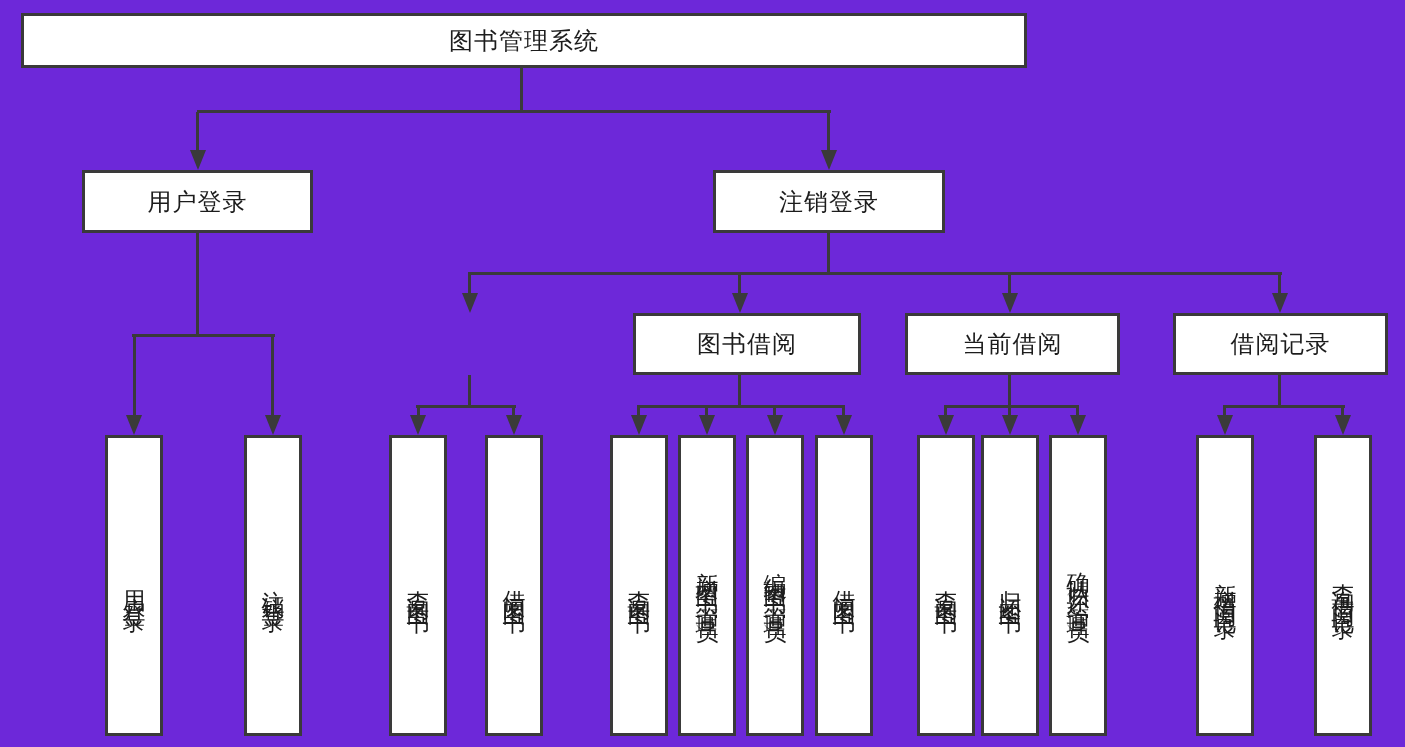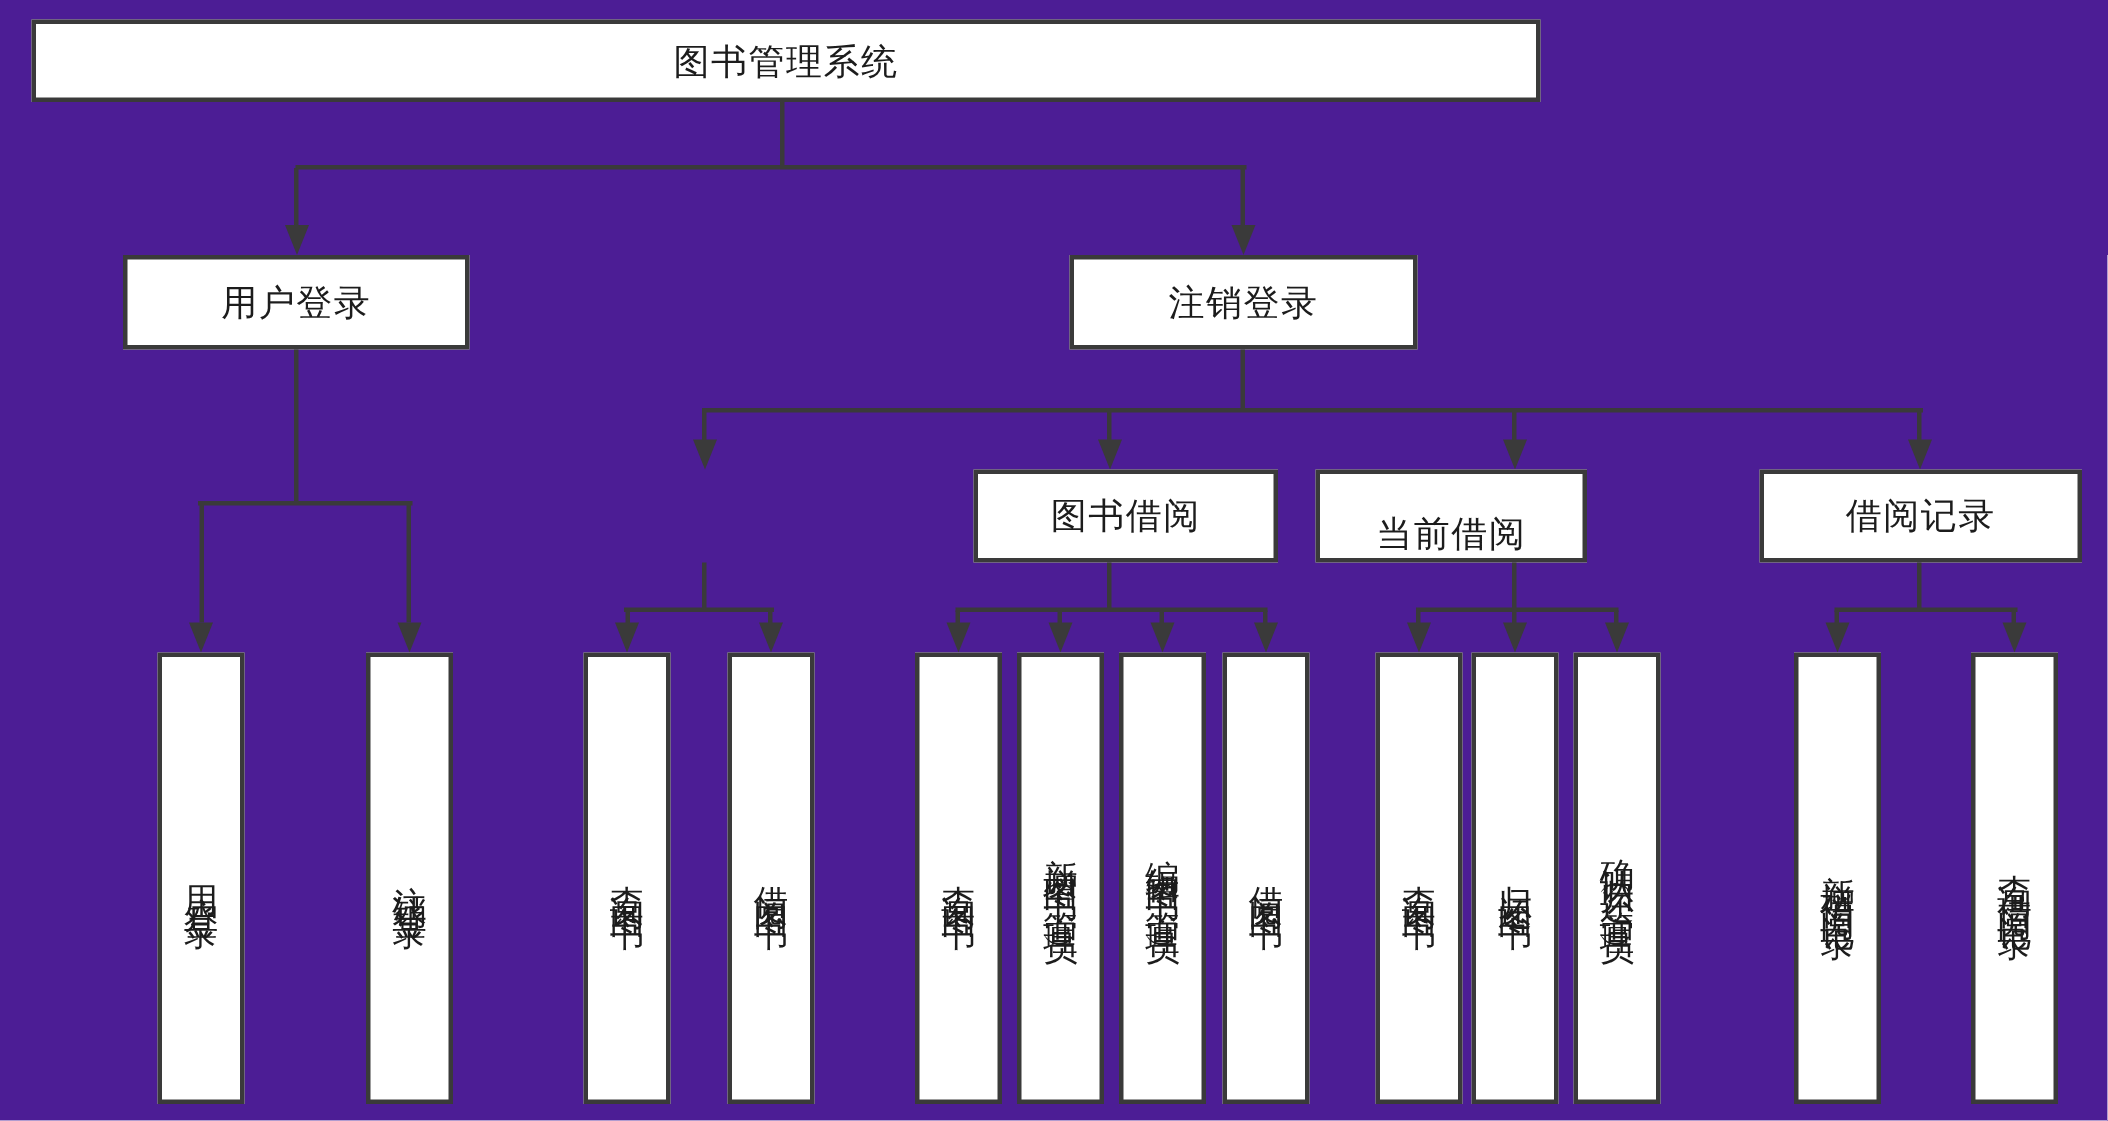--- a/index.html
+++ b/index.html
@@ -1,17 +1,17 @@
 <!DOCTYPE html>
 <html><head>
 <meta charset="utf-8">
 <style>
   html,body { margin:0; padding:0; background:#ffffff; }
   .canvas {
-    position:relative; width:1405px; height:747px; background:#4c1d95;
+    position:relative; width:1405px; height:747px; background:#6d28d9;
     font-family:"Liberation Sans", sans-serif; overflow:hidden;
   }
   .hbox {
     position:absolute; box-sizing:border-box;
     border:3px solid #3a3a3a; background:#ffffff;
     display:flex; align-items:center; justify-content:center;
     font-size:24px; color:#1c1c1c; letter-spacing:1px;
   }
   .vbox {
     position:absolute; box-sizing:border-box;
@@ -69,24 +69,24 @@
   <div class="line" style="left:468px; top:272px; width:814px; height:3px;"></div>
   <div class="line" style="left:468px; top:274px; width:3px; height:21px;"></div>
   <div class="arrow" style="left:462px; top:293px;"></div>
   <div class="line" style="left:738px; top:274px; width:3px; height:21px;"></div>
   <div class="arrow" style="left:732px; top:293px;"></div>
   <div class="line" style="left:1008px; top:274px; width:3px; height:21px;"></div>
   <div class="arrow" style="left:1002px; top:293px;"></div>
   <div class="line" style="left:1278px; top:274px; width:3px; height:21px;"></div>
   <div class="arrow" style="left:1272px; top:293px;"></div>
 
-  <div class="hbox" style="left:633px; top:313px; width:203px; height:62px;margin-left:16px;">
+  <div class="hbox" style="left:633px; top:313px; width:228px; height:62px;">
     <span>图书借阅</span>
   </div>
-  <div class="hbox" style="left:877px; top:313px; width:181px; height:62px;align-items:flex-end;">
+  <div class="hbox" style="left:905px; top:313px; width:215px; height:62px;">
     <span>当前借阅</span>
   </div>
   <div class="hbox" style="left:1173px; top:313px; width:215px; height:62px;">
     <span>借阅记录</span>
   </div>
 
   <div class="line" style="left:468px; top:375px; width:3px; height:32px;"></div>
   <div class="line" style="left:416px; top:405px; width:100px; height:3px;"></div>
   <div class="line" style="left:417px; top:407px; width:3px; height:10px;"></div>
   <div class="arrow" style="left:410px; top:415px;"></div>

